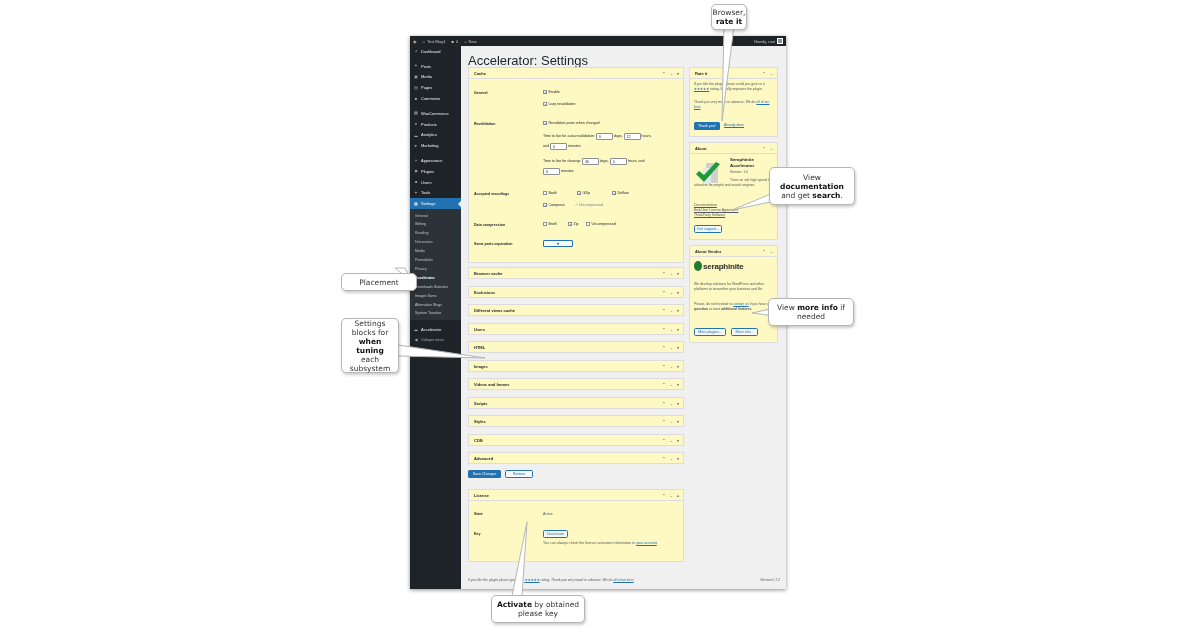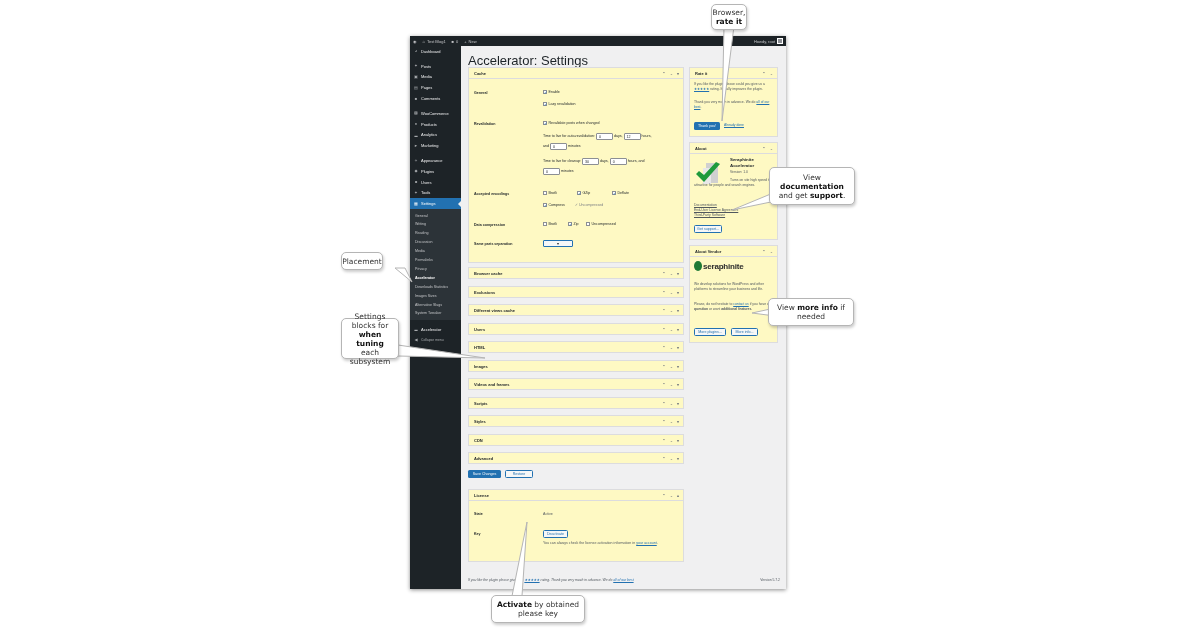--- a/index.html
+++ b/index.html
@@ -431,26 +431,26 @@
     <polygon points="398,345 398,356 485,358"></polygon>
     <polygon points="512,596 522,596 527,522"></polygon>
   </g>
 </svg>
 
 <div class="callout" style="left:711px;top:4px;width:36px;height:26px;flex-direction:column;">
   <span>Browser,</span>
   <b>rate it</b>
 </div>
 <div class="callout" style="left:769px;top:167px;width:86px;height:38px;">
-  <span><span>View</span><br><b>documentation</b> <span>and get</span> <b>support</b><span>.</span></span>
+  <span><span>View</span><br><b>documentation</b> <span>and get</span> <b>search</b><span>.</span></span>
 </div>
 <div class="callout" style="left:768px;top:298px;width:86px;height:28px;">
   <span><span>View</span> <b>more info</b> <span>if needed</span></span>
 </div>
-<div class="callout" style="left:341px;top:252px;width:42px;height:18px;">
+<div class="callout" style="left:341px;top:273px;width:76px;height:18px;">
   <span>Placement</span>
 </div>
-<div class="callout" style="left:341px;top:318px;width:58px;height:41px;">
+<div class="callout" style="left:341px;top:318px;width:58px;height:55px;">
   <span><span>Settings blocks for</span><br><b>when tuning</b><br><span>each subsystem</span></span>
 </div>
 <div class="callout" style="left:491px;top:595px;width:94px;height:28px;">
   <span><b>Activate</b> <span>by obtained please key</span></span>
 </div>
 
 </body></html>

